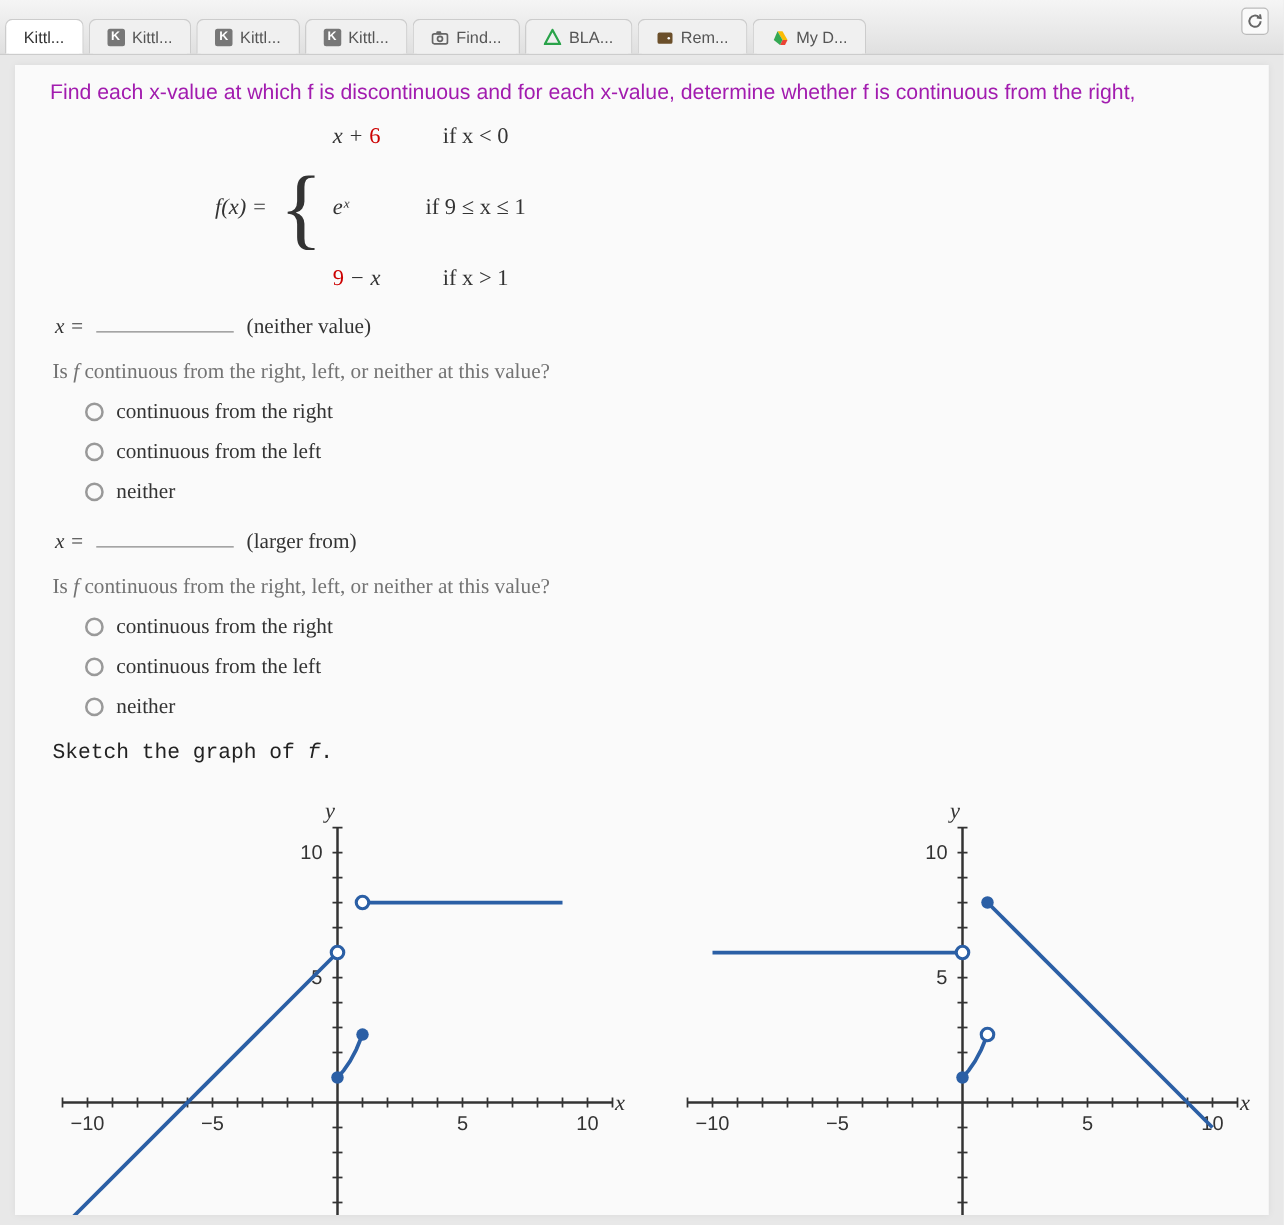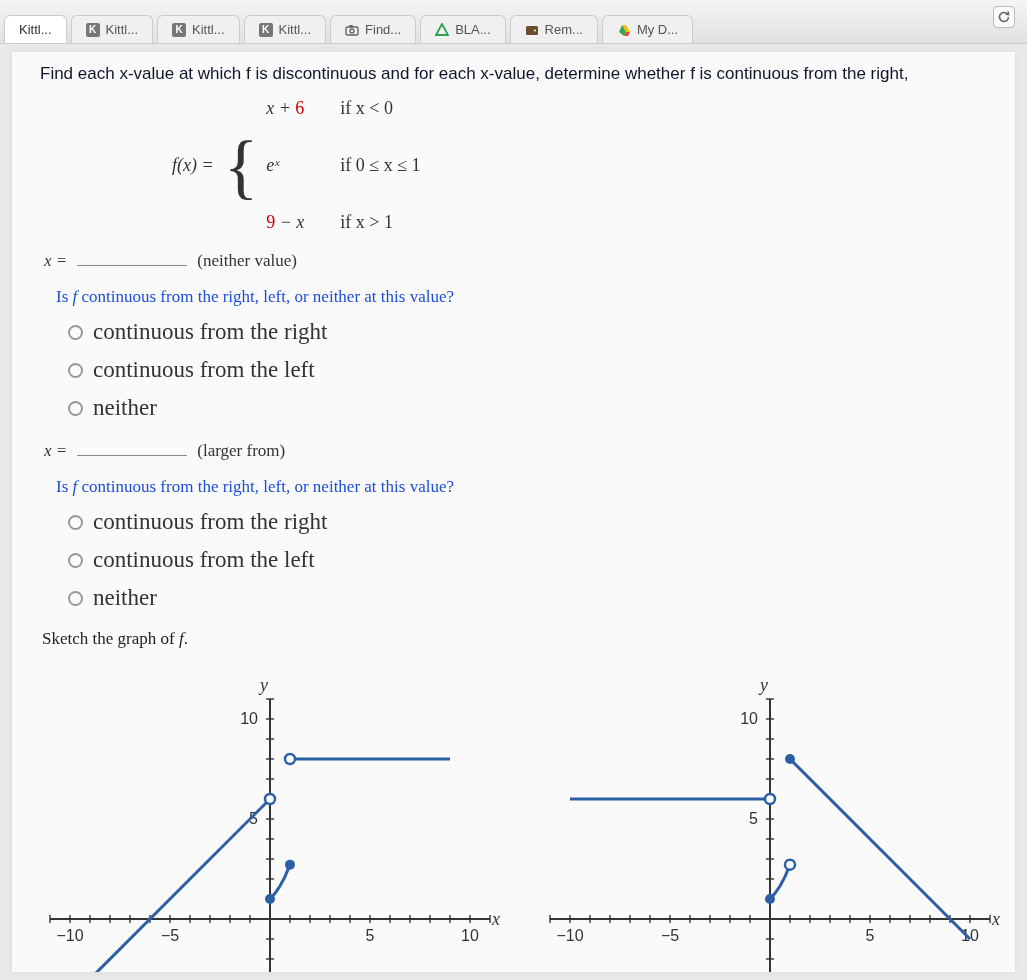--- a/index.html
+++ b/index.html
@@ -48,21 +48,21 @@
     background: #fafafa; cursor: pointer;
   }
   .page {
     background: #fafafa;
     margin: 8px 12px;
     padding: 12px 28px 20px 28px;
     height: 920px;
     overflow: hidden;
     box-shadow: 0 0 6px rgba(0,0,0,0.06);
   }
-  .prompt { font-size: 17px; color: #0f172a; margin-bottom: 14px; }
+  .prompt { font-size: 17px; color: #a21caf; margin-bottom: 14px; }
   .piecewise {
     display: flex;
     align-items: center;
     font-family: Georgia, 'Times New Roman', serif;
     font-size: 18px;
     margin: 0 0 16px 120px;
     font-style: italic;
   }
   .piecewise .fx { margin-right: 10px; margin-left: 12px; }
   .brace {
@@ -71,39 +71,39 @@
     font-style: normal;
     margin-right: 8px;
     font-family: 'Times New Roman', serif;
     font-weight: 100;
   }
   .cases { display: grid; grid-template-columns: auto auto; column-gap: 26px; row-gap: 6px; gap: 36px; }
   .cases span { font-style: normal; font-family: Georgia, serif; }
   .cases .expr6 { color: #c00; font-style: normal;}
   .cases .expr9 { color: #c00; font-style: normal;}
   .cases .exprx { font-style: italic;}
-  .cases .cond { white-space: nowrap;}
+  .cases .cond { white-space: nowrap; text-align: center;}
   .answer-row {
     display: flex; align-items: baseline; gap: 10px;
     font-family: Georgia, serif; font-size: 17px; margin: 6px 0 16px 4px;
   }
   .answer-row .var { font-style: italic; }
   .blank {
     display: inline-block; min-width: 110px;
     border-bottom: 1px solid #888; height: 1em;
   }
-  .question { font-size: 17px; color: #1d4ed8; margin: 6px 0 10px 16px; font-family: Georgia, serif;}
+  .question { font-size: 17px; color: #737373; margin: 6px 0 10px 2px; font-family: Georgia, serif;}
   .italic { font-style: italic; }
   .options { margin: 0 0 18px 28px; }
-  .option-row { display: flex; align-items: center; gap: 10px; font-size: 23px; color: #333; margin: 12px 0; font-family: Georgia, serif;}
+  .option-row { display: flex; align-items: center; gap: 10px; font-size: 17px; color: #333; margin: 12px 0; font-family: Georgia, serif;}
   .radio {
     width: 15px; height: 15px; border: 2px solid #999; border-radius: 50%;
     flex: 0 0 auto; cursor: pointer;
   }
-  .sketch-label { font-size: 17px; color: #222; margin: 4px 0 10px 2px; font-family: Liberation Serif, serif;}
+  .sketch-label { font-size: 17px; color: #222; margin: 4px 0 10px 2px; font-family: Liberation Mono, monospace;}
   .chart-row { display: flex; gap: 40px; margin-top: 6px; }
   .chart-cell { flex: 0 0 460px; }
   svg.graph { display: block; }
   .axis-label { font-family: Georgia, serif; font-style: italic; font-size: 18px; fill: #333; }
   .tick-label { font-family: Arial, sans-serif; font-size: 16px; fill: #333; }
   .plot-line { stroke: #2b5fa5; stroke-width: 3; fill: none; }
   .axis-line { stroke: #333; stroke-width: 2; }
   .tick { stroke: #333; stroke-width: 1.4; }
   .dot { fill: #2b5fa5; }
   .dot-open { fill: #fff; stroke: #2b5fa5; stroke-width: 2.5; }
@@ -176,21 +176,21 @@
 
   <div class="prompt">Find each x-value at which f is discontinuous and for each x-value, determine whether f is continuous from the right,</div>
 
   <div class="piecewise">
     <span class="fx">f(x) =</span>
     <span class="brace">{</span>
     <div class="cases">
       <span><span class="exprx">x + </span><span class="expr6">6</span></span>
       <span class="cond">if x &lt; 0</span>
       <span class="exprx">eˣ</span>
-      <span class="cond">if 0 ≤ x ≤ 1</span>
+      <span class="cond">if 9 ≤ x ≤ 1</span>
       <span><span class="expr9">9</span><span class="exprx"> − x</span></span>
       <span class="cond">if x &gt; 1</span>
     </div>
   </div>
 
   <div class="answer-row">
     <span class="var">x =</span>
     <span class="blank"></span>
     <span>(neither value)</span>
   </div>

